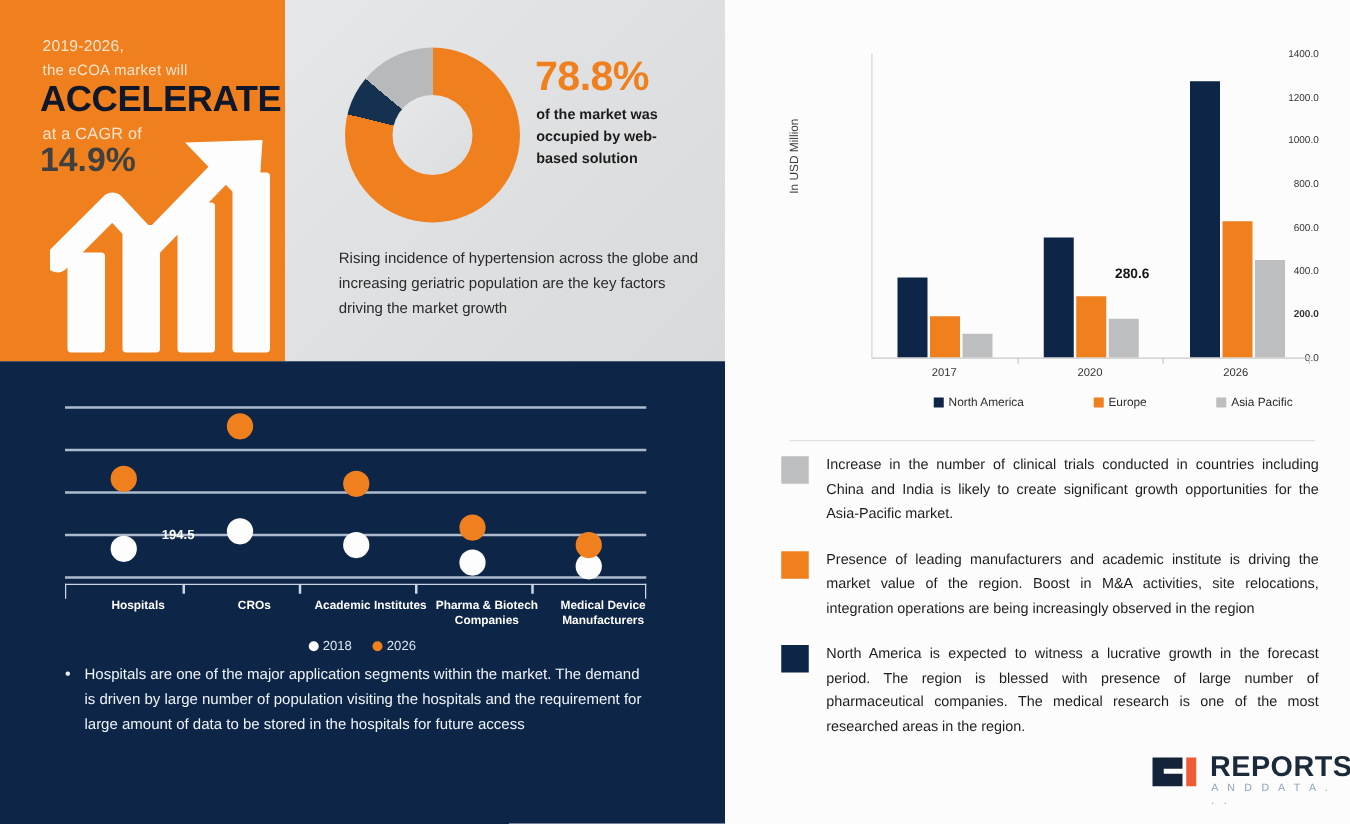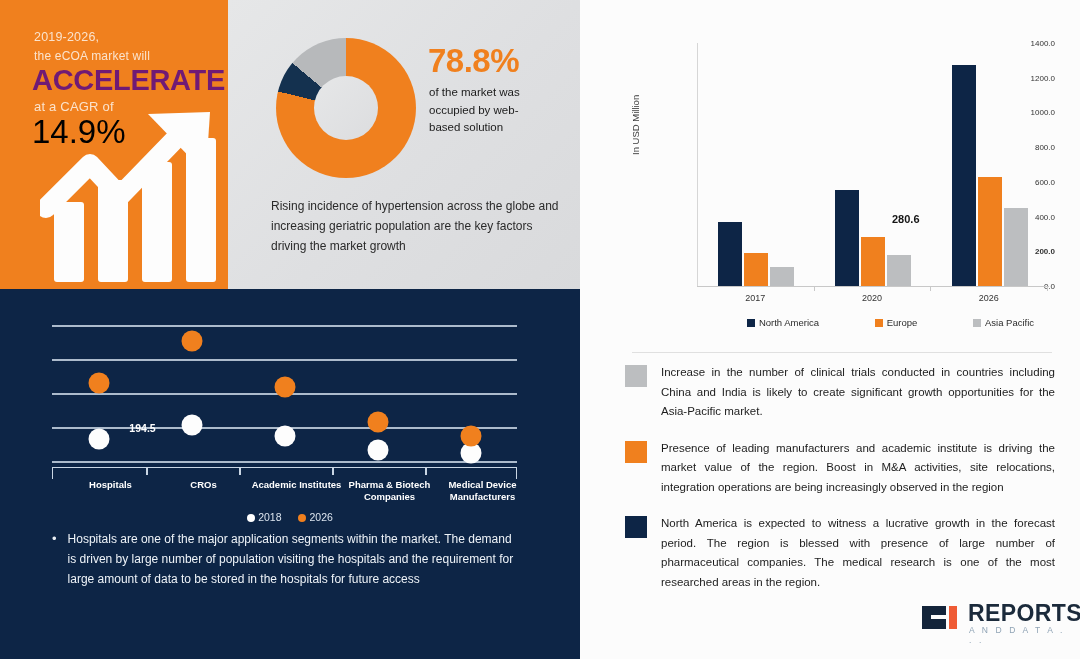--- a/index.html
+++ b/index.html
@@ -15,23 +15,23 @@
   
   .left-col { position:absolute; left:0; top:0; width:580px; height:498px; }
 
   
   .accel-panel {
     position:absolute; left:0; top:0; width:228px; height:289px;
     background:#f0801e; overflow:hidden;
   }
   .accel-l1 { position:absolute; left:34px; top:30px; font-size:12.5px; color:#fbe3cd; letter-spacing:.2px; }
   .accel-l2 { position:absolute; left:34px; top:49px; font-size:12px; color:#fbe3cd; letter-spacing:.2px; }
-  .accel-big { position:absolute; left:32px; top:64px; font-size:29px; font-weight:bold; color:#701a75; letter-spacing:-.3px; }
+  .accel-big { position:absolute; left:32px; top:64px; font-size:29px; font-weight:bold; color:#0f172a; letter-spacing:-.3px; }
   .accel-l3 { position:absolute; left:34px; top:99px; font-size:13px; color:#fbe3cd; letter-spacing:.2px; }
-  .accel-cagr { position:absolute; left:32px; top:113px; font-size:33px; font-weight:normal; color:#000000; }
+  .accel-cagr { position:absolute; left:32px; top:113px; font-size:27px; font-weight:bold; color:#404040; }
   .accel-art { position:absolute; left:40px; top:110px; width:180px; height:175px; }
 
   
   .donut-panel {
     position:absolute; left:228px; top:0; width:352px; height:289px;
     background:linear-gradient(135deg,#e6e7e8 0%,#dedfe1 55%,#d9dadc 100%);
   }
   .donut-wrap { position:absolute; left:48px; top:38px; width:140px; height:140px; }
   .donut {
     width:140px; height:140px; border-radius:50%;
@@ -40,21 +40,21 @@
       #14314f 283.7deg 310deg,
       #b7b9bb 310deg 360deg);
     position:relative;
   }
   .donut::after {
     content:""; position:absolute; left:38px; top:38px;
     width:64px; height:64px; border-radius:50%;
     background:linear-gradient(135deg,#e6e7e8,#dcdddf);
   }
   .pct-big { position:absolute; left:200px; top:42px; font-size:33px; font-weight:bold; color:#f0801e; letter-spacing:-.5px; }
-  .pct-desc { position:absolute; left:201px; top:84px; width:120px; font-size:11.5px; font-weight:normal; color:#1b1b1b; line-height:17.5px; }
+  .pct-desc { position:absolute; left:201px; top:84px; width:120px; font-size:11.5px; font-weight:bold; color:#1b1b1b; line-height:17.5px; }
   .donut-note { position:absolute; left:43px; top:196px; width:300px; font-size:12px; color:#2a2a2a; line-height:20px; }
 
   
   .navy-panel { position:absolute; left:0; top:289px; width:580px; height:370px; background:#0d2546; }
   .dot-chart { position:absolute; left:52px; top:28px; width:465px; height:150px; }
   .grid-line { position:absolute; left:0; width:100%; height:1.5px; background:#c9d6e4; opacity:.85; }
   .dot {
     position:absolute; width:21px; height:21px; border-radius:50%;
     transform:translate(-50%,-50%);
   }

